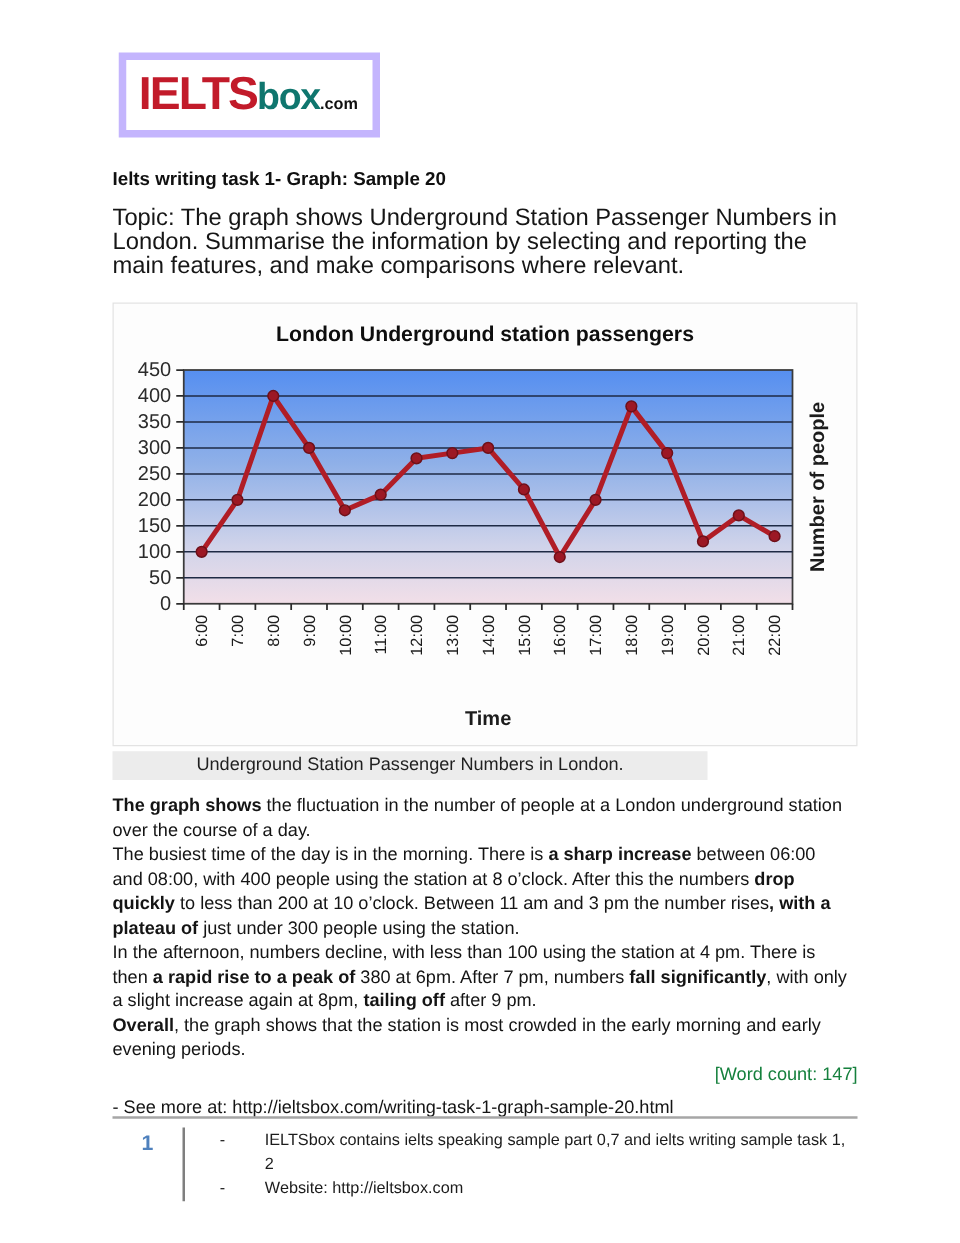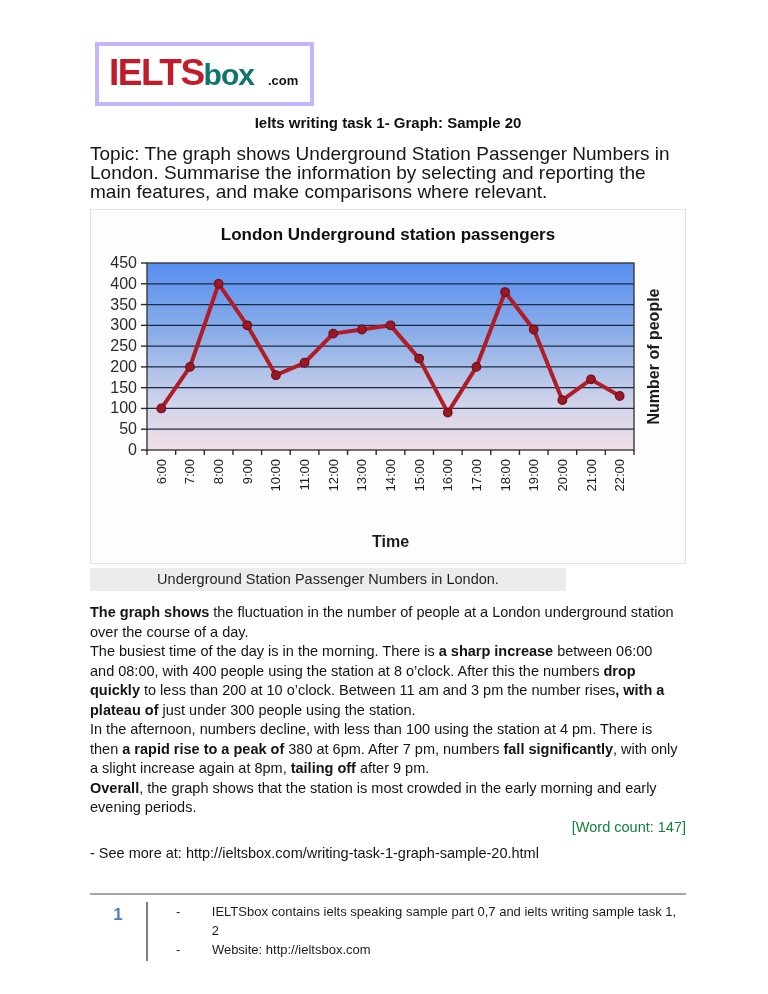--- a/index.html
+++ b/index.html
@@ -5,31 +5,31 @@
   * { margin:0; padding:0; box-sizing:border-box; }
   body { background:#ffffff; }
   .page {
     position:relative; width:768px; height:994px; background:#ffffff;
     font-family:"Liberation Sans","DejaVu Sans",sans-serif; color:#1a1a1a;
     overflow:hidden;
   }
   .content { position:absolute; left:90px; top:42px; width:596px; }
 
   
-  .logo { display:inline-flex; align-items:baseline; border:4px solid #c4b5fd; background:#fff;
+  .logo { display:inline-flex; align-items:baseline; border:6px solid #c4b5fd; background:#fff;
           padding:6px 12px 8px 10px; margin-left:5px; }
   .logo .ielts { color:#c21b2a; font-weight:bold; font-size:37px; letter-spacing:-1.5px; }
   .logo .box  { color:#0f766e; font-weight:bold; font-size:30px; letter-spacing:-1px; }
-  .logo .com  { color:#111; font-weight:bold; font-size:13px; margin-left:14px; }
+  .logo .com  { color:#111; font-weight:bold; font-size:13px; margin-left:0; }
 
-  .heading { font-weight:bold; font-size:15px; margin-top:8px; color:#101010;text-align:center; }
+  .heading { font-weight:bold; font-size:15px; margin-top:25px; color:#101010; }
   .topic   { font-size:19px; line-height:19px; margin-top:13px; width:588px; color:#161616; }
 
   
-  .chart-block { margin-top:8px; width:596px; background:#fdfdfd; border:1px solid #e3e3e3; }
+  .chart-block { margin-top:20px; width:596px; background:#fdfdfd; border:1px solid #e3e3e3; }
   .chart-title { text-align:center; font-weight:bold; font-size:17px; color:#0e0e0e; padding-top:15px; }
   .chart-svg-wrap { width:596px; height:312px; margin-top:6px; }
 
   .caption-bar { margin-top:4px; width:476px; background:#ececec; text-align:center;
                  font-size:14.5px; color:#1f1f1f; padding:3px 0 4px 0; }
 
   
   .essay { margin-top:12px; width:590px; font-size:14.5px; line-height:19.5px; color:#141414; }
   .essay p { margin:0; }
   .essay .b { font-weight:bold; }

